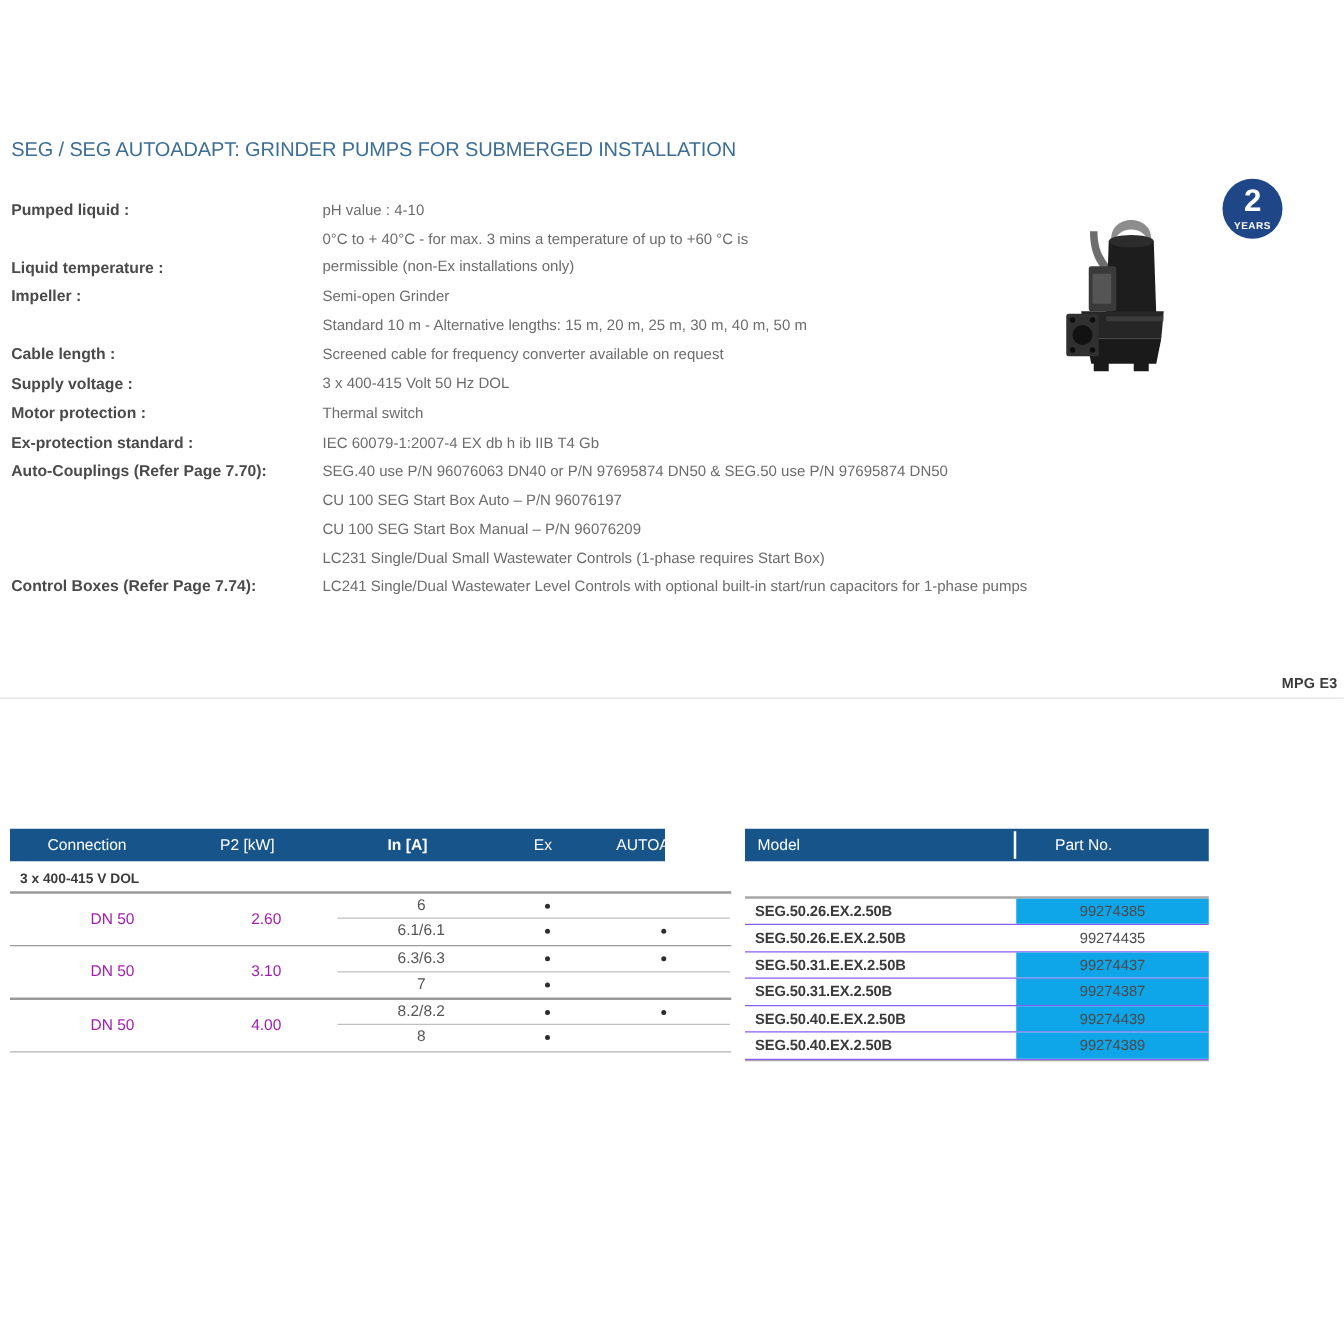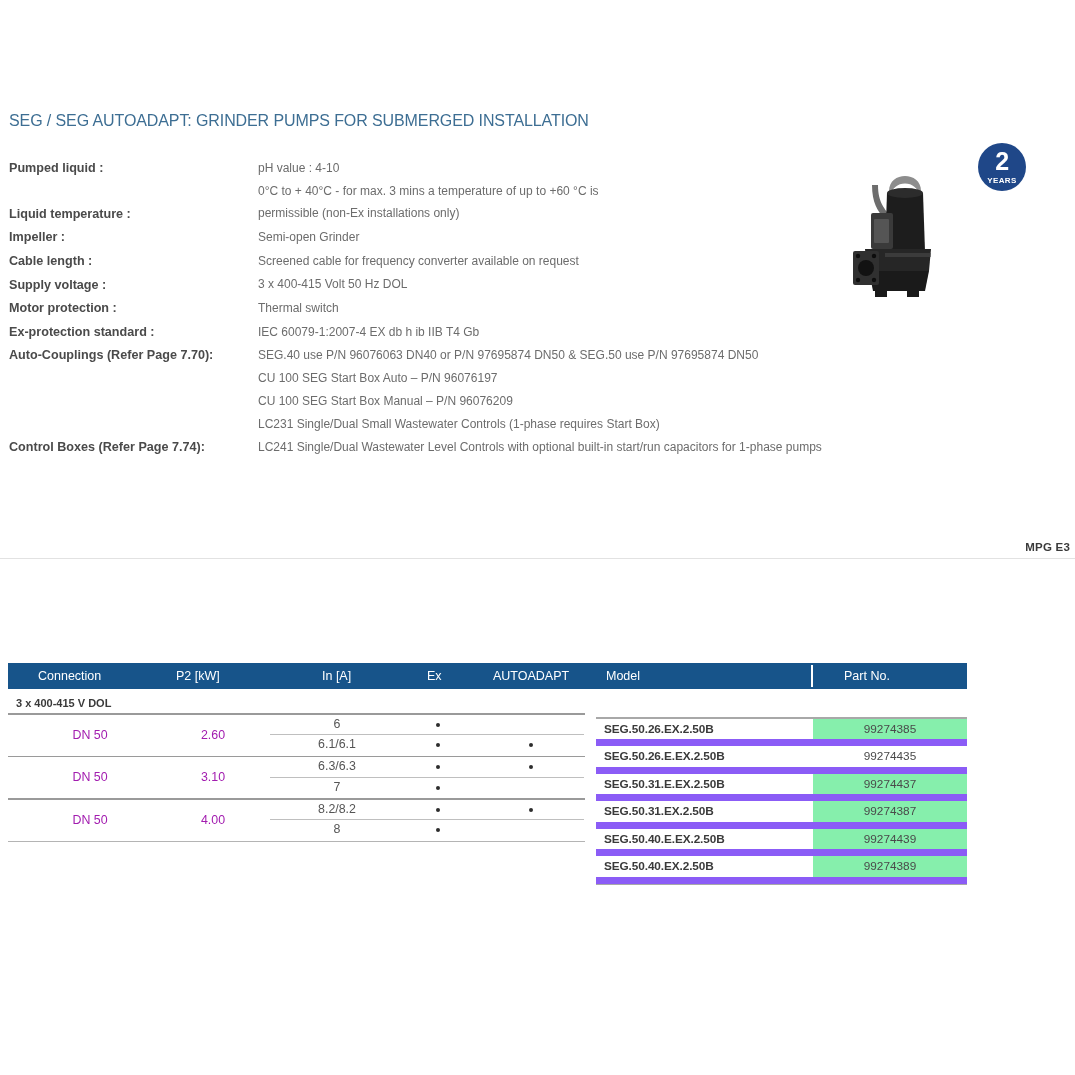--- a/index.html
+++ b/index.html
@@ -129,21 +129,21 @@
   }
   .tbl-header .hcell {
     position: absolute;
     top: 0;
     height: 26px;
     line-height: 26px;
     white-space: nowrap;
   }
 
   
-  #left-table-header { left: 8px; top: 663px; width: 577px; padding-left: 32px; }
+  #left-table-header { left: 8px; top: 663px; width: 524px; }
   #right-table-header { left: 596px; top: 663px; width: 371px; }
   #right-header-divider {
     position: absolute;
     left: 215px;
     top: 2px;
     width: 2px;
     height: 22px;
     background: #ffffff;
   }
 
@@ -224,21 +224,21 @@
   }
   #right-table .rt-toprule {
     height: 1.5px;
     background: #a8a8a8;
     width: 100%;
     margin-top: 20px;
   }
   .rt-row {
     position: relative;
     height: 20.5px;
-    border-bottom: 7px solid #8b5cf6;
+    border-bottom: 1px solid #8b5cf6;
   }
   .rt-row:last-of-type { border-bottom: none; }
   .rt-model {
     position: absolute;
     left: 8px;
     top: 0;
     line-height: 20.5px;
     font-size: 11.8px;
     font-weight: bold;
     color: #3a3a3a;
@@ -248,21 +248,21 @@
     position: absolute;
     left: 217px;
     top: 0;
     width: 154px;
     height: 20.5px;
     line-height: 20.5px;
     text-align: center;
     font-size: 11.8px;
     color: #4a4a4a;
   }
-  .rt-part.green { background: #86efac; }
+  .rt-part.green { background: #0ea5e9; }
   #right-table .rt-botrule {
     height: 1.5px;
     background: #a8a8a8;
     width: 100%;
   }
 </style>
 </head>
 <body>
 
 <div id="page-title">SEG / SEG AUTOADAPT: GRINDER PUMPS FOR SUBMERGED INSTALLATION</div>
@@ -283,20 +283,21 @@
     </div>
     <div class="spec-row">
       <div class="spec-label">Impeller :</div>
       <div class="spec-value">
         <span class="vline">Semi-open Grinder</span>
       </div>
     </div>
     <div class="spec-row">
       <div class="spec-label">Cable length :</div>
       <div class="spec-value">
+        <span class="vline">Standard 10 m - Alternative lengths: 15 m, 20 m, 25 m, 30 m, 40 m, 50 m</span>
         <span class="vline">Screened cable for frequency converter available on request</span>
       </div>
     </div>
     <div class="spec-row">
       <div class="spec-label">Supply voltage :</div>
       <div class="spec-value">
         <span class="vline">3 x 400-415 Volt 50 Hz DOL</span>
       </div>
     </div>
     <div class="spec-row">
@@ -363,21 +364,21 @@
     <rect x="40" y="98" width="46" height="4" fill="#4a4a4a" opacity="0.6"></rect>
   </svg>
 </div>
 
 <div id="mpg-code">MPG E3</div>
 <div id="spec-divider"></div>
 
 <div class="tbl-header" id="left-table-header">
   <span class="hcell" style="left:30px;">Connection</span>
   <span class="hcell" style="left:168px;">P2 [kW]</span>
-  <span class="hcell" style="left:314px;">In [A]</span>
+  <span class="hcell" style="left:302px;font-weight:bold;">In [A]</span>
   <span class="hcell" style="left:419px;">Ex</span>
   <span class="hcell" style="left:485px;">AUTOADAPT</span>
 </div>
 
 <div class="tbl-header" id="right-table-header">
   <span class="hcell" style="left:10px;">Model</span>
   <span class="hcell" style="left:248px;">Part No.</span>
   <span id="right-header-divider"></span>
 </div>
 

